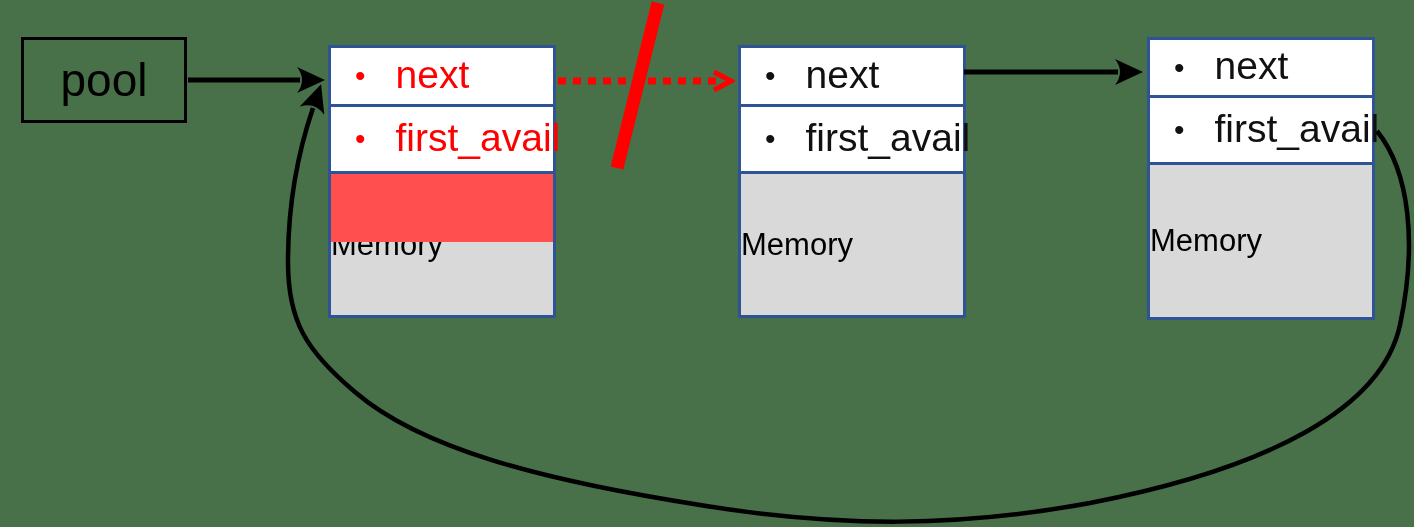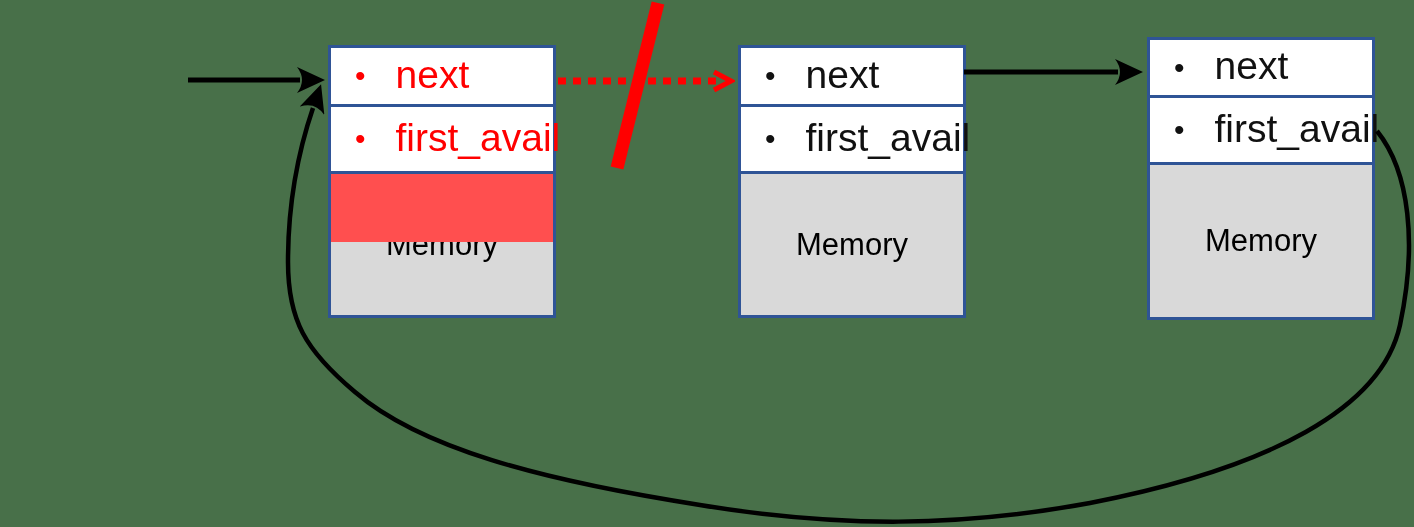--- a/index.html
+++ b/index.html
@@ -36,21 +36,21 @@
   .node .row + .row, .node .memory { margin-top: -3px; }
   .node .bullet { font-size: 30px; line-height: 1; }
   .node .field-label { font-size: 39px; line-height: 1; padding-bottom: 4px; }
   .node--invalid .row { color: #FF0000; }
 
   .node .memory {
     box-sizing: border-box;
     border: 3px solid #2F5496;
     background: #D9D9D9;
     position: relative;
-    display: flex; align-items: center; justify-content: center;
+    display: flex; align-items: center; justify-content: flex-start;
     font-size: 31px; color: #000;
   }
   .memory .freed-overlay {
     position: absolute; left: 0; top: 0; right: 0;
     height: 48%;
     background: #FF4F4F;
   }
 
   .node--1 { left: 328px; top: 45px; }
   .node--2 { left: 738px; top: 45px; }
@@ -66,20 +66,23 @@
     position: absolute; left: 0; top: 0;
     width: 1414px; height: 527px;
     pointer-events: none;
   }
 </style>
 </head>
 <body>
 
 <div class="stage">
 
+  <div class="pool-box">
+    <span>pool</span>
+  </div>
 
   <div class="node node--1 node--invalid">
     <div class="row row-next">
       <span class="bullet">•</span>
       <span class="field-label">next</span>
     </div>
     <div class="row row-first">
       <span class="bullet">•</span>
       <span class="field-label">first_avail</span>
     </div>

